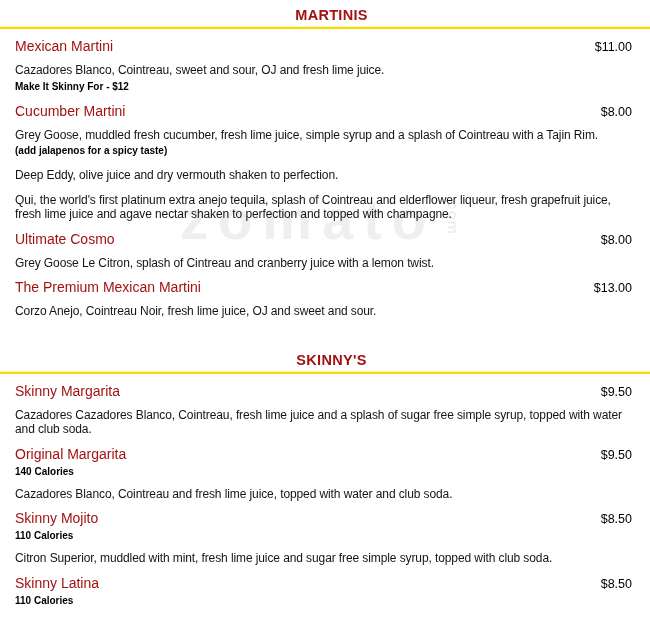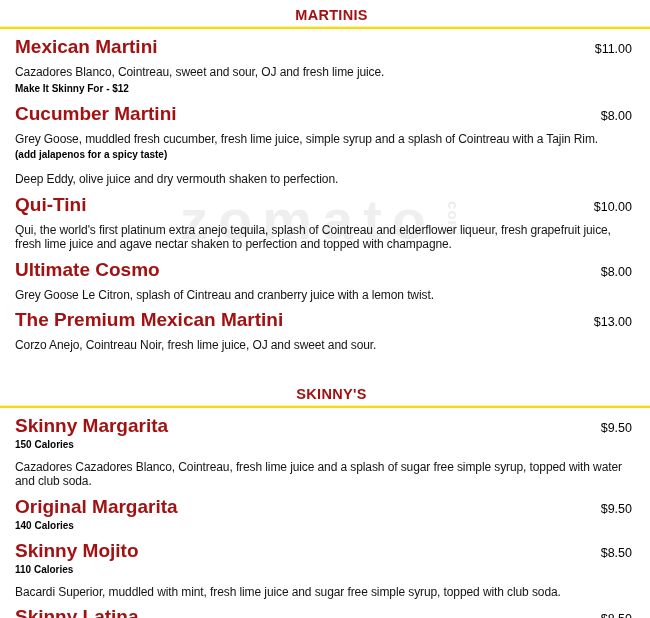--- a/index.html
+++ b/index.html
@@ -17,21 +17,21 @@
     font-size:14.5px;letter-spacing:.3px;padding:7px 0 3px 0;margin-left:13px;
   }
   .rule{
     height:2px;background:#f7dc0b;border-top:1px solid #fbf3a6;
     width:650px;
   }
   
   .items{padding:0 18px 0 15px;}
   .item{margin-top:10px;}
   .item-head{display:flex;justify-content:space-between;align-items:baseline;}
-  .item-name{color:#a31212;font-weight:bold;font-size:19px;line-height:15px;}
+  .item-name{color:#a31212;font-weight:normal;font-size:14px;line-height:15px;}
   .item-price{color:#000;font-size:12.5px;line-height:15px;white-space:nowrap;}
   .note{font-size:10px;font-weight:bold;color:#000;line-height:15px;margin-top:1px;}
   .desc{font-size:12px;letter-spacing:-0.1px;color:#141414;line-height:14.5px;margin-top:8px;}
   
   .watermark{
     position:absolute;top:192px;left:0;width:650px;text-align:center;
     pointer-events:none;user-select:none;
     color:rgba(130,130,130,0.13);font-weight:bold;font-size:56px;
     letter-spacing:10px;line-height:56px;
   }
@@ -74,24 +74,20 @@
     <div class="note">(add jalapenos for a spicy taste)</div>
   </div>
 
   <div class="item">
 
     <div class="desc">Deep Eddy, olive juice and dry vermouth shaken to perfection.</div>
 
   </div>
 
   <div class="item">
-    <div class="item-head">
-      <span class="item-name">Qui-Tini</span>
-      <span class="item-price">$10.00</span>
-    </div>
 
     <div class="desc">Qui, the world's first platinum extra anejo tequila, splash of Cointreau and elderflower liqueur, fresh grapefruit juice, fresh lime juice and agave nectar shaken to perfection and topped with champagne.</div>
 
   </div>
 
   <div class="item">
     <div class="item-head">
       <span class="item-name">Ultimate Cosmo</span>
       <span class="item-price">$8.00</span>
     </div>
@@ -114,41 +110,41 @@
 
   <div class="section">
     <div class="section-title">SKINNY'S</div>
     <div class="rule"></div>
     <div class="items">
   <div class="item">
     <div class="item-head">
       <span class="item-name">Skinny Margarita</span>
       <span class="item-price">$9.50</span>
     </div>
-    <div class="note">150 Calories</div>
     <div class="desc">Cazadores Cazadores Blanco, Cointreau, fresh lime juice and a splash of sugar free simple syrup, topped with water and club soda.</div>
 
   </div>
 
   <div class="item">
     <div class="item-head">
       <span class="item-name">Original Margarita</span>
       <span class="item-price">$9.50</span>
     </div>
     <div class="note">140 Calories</div>
+    <div class="desc">Cazadores Blanco, Cointreau and fresh lime juice, topped with water and club soda.</div>
 
   </div>
 
   <div class="item">
     <div class="item-head">
       <span class="item-name">Skinny Mojito</span>
       <span class="item-price">$8.50</span>
     </div>
     <div class="note">110 Calories</div>
-    <div class="desc">Bacardi Superior, muddled with mint, fresh lime juice and sugar free simple syrup, topped with club soda.</div>
+    <div class="desc">Citron Superior, muddled with mint, fresh lime juice and sugar free simple syrup, topped with club soda.</div>
 
   </div>
 
   <div class="item">
     <div class="item-head">
       <span class="item-name">Skinny Latina</span>
       <span class="item-price">$8.50</span>
     </div>
     <div class="note">110 Calories</div>
 

